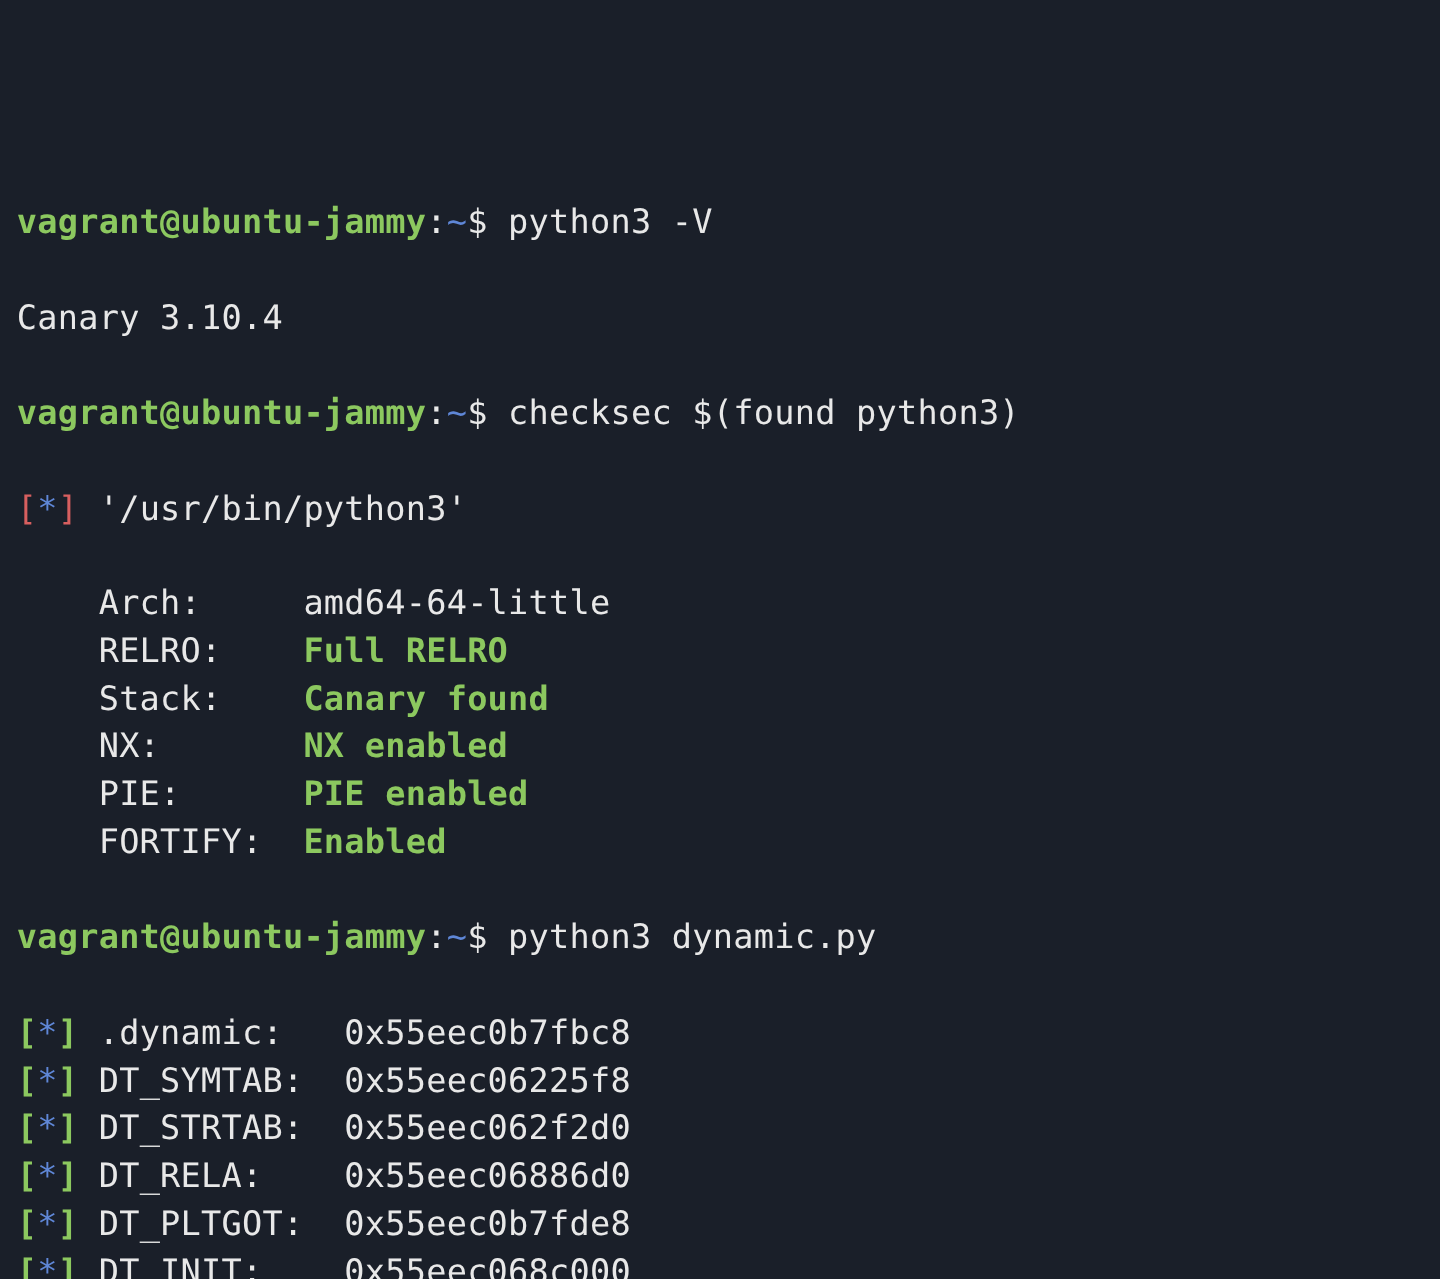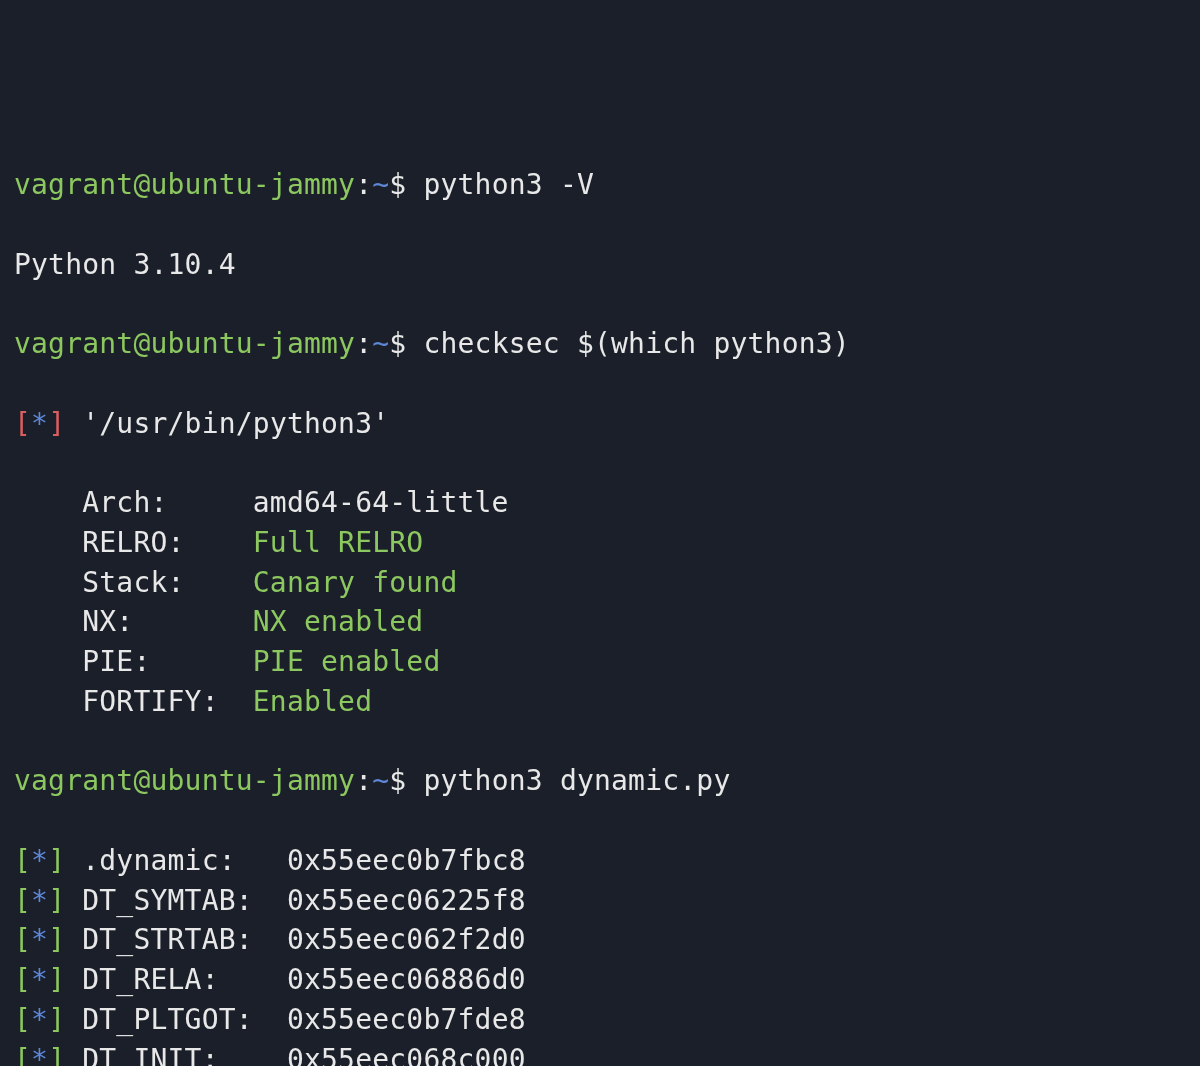--- a/index.html
+++ b/index.html
@@ -7,34 +7,34 @@
       background: #1a1f29;
       color: #e8e8e8;
       font-family: "SF Mono", "Menlo", "Monaco", "Consolas", "DejaVu Sans Mono", monospace;
       font-size: 28px;
       line-height: 1.42;
       padding: 6px 14px;
       width: 1200px;
       white-space: pre;
       letter-spacing: 0.2px;
     }
-    .green  { color: #8cc85f; }
+    .green  { color: #8cc85f; font-weight: bold; }
     .blue   { color: #5f87d7; }
     .red    { color: #d75f5f; }
     .plain  { color: #e8e8e8; }
     .line   { display: block; }
   </style>
 </head>
 <body>
 
 
 
 <span class="line"><span class="green">vagrant</span><span class="green">@</span><span class="green">ubuntu-jammy</span><span class="plain">:</span><span class="blue">~</span><span class="plain">$ </span><span class="plain">python3 -V</span></span>
-<span class="line plain">Python 3.10.4</span>
-<span class="line"><span class="green">vagrant</span><span class="green">@</span><span class="green">ubuntu-jammy</span><span class="plain">:</span><span class="blue">~</span><span class="plain">$ </span><span class="plain">checksec $(which python3)</span></span>
+<span class="line plain">Canary 3.10.4</span>
+<span class="line"><span class="green">vagrant</span><span class="green">@</span><span class="green">ubuntu-jammy</span><span class="plain">:</span><span class="blue">~</span><span class="plain">$ </span><span class="plain">checksec $(found python3)</span></span>
 <span class="line"><span class="red">[</span><span class="blue">*</span><span class="red">]</span><span class="plain"> '/usr/bin/python3'</span></span>
 <div id="rows"><span class="line"><span class="plain">    Arch:     </span><span class="plain">amd64-64-little</span></span><span class="line"><span class="plain">    RELRO:    </span><span class="green">Full RELRO</span></span><span class="line"><span class="plain">    Stack:    </span><span class="green">Canary found</span></span><span class="line"><span class="plain">    NX:       </span><span class="green">NX enabled</span></span><span class="line"><span class="plain">    PIE:      </span><span class="green">PIE enabled</span></span><span class="line"><span class="plain">    FORTIFY:  </span><span class="green">Enabled</span></span></div>
 <span class="line"><span class="green">vagrant</span><span class="green">@</span><span class="green">ubuntu-jammy</span><span class="plain">:</span><span class="blue">~</span><span class="plain">$ </span><span class="plain">python3 dynamic.py</span></span>
 <div id="exploit"><span class="line"><span class="green">[</span><span class="blue">*</span><span class="green">]</span><span class="plain"> </span><span class="plain">.dynamic:   0x55eec0b7fbc8</span></span><span class="line"><span class="green">[</span><span class="blue">*</span><span class="green">]</span><span class="plain"> </span><span class="plain">DT_SYMTAB:  0x55eec06225f8</span></span><span class="line"><span class="green">[</span><span class="blue">*</span><span class="green">]</span><span class="plain"> </span><span class="plain">DT_STRTAB:  0x55eec062f2d0</span></span><span class="line"><span class="green">[</span><span class="blue">*</span><span class="green">]</span><span class="plain"> </span><span class="plain">DT_RELA:    0x55eec06886d0</span></span><span class="line"><span class="green">[</span><span class="blue">*</span><span class="green">]</span><span class="plain"> </span><span class="plain">DT_PLTGOT:  0x55eec0b7fde8</span></span><span class="line"><span class="green">[</span><span class="blue">*</span><span class="green">]</span><span class="plain"> </span><span class="plain">DT_INIT:    0x55eec068c000</span></span></div>
 
 
 
 
 
 

